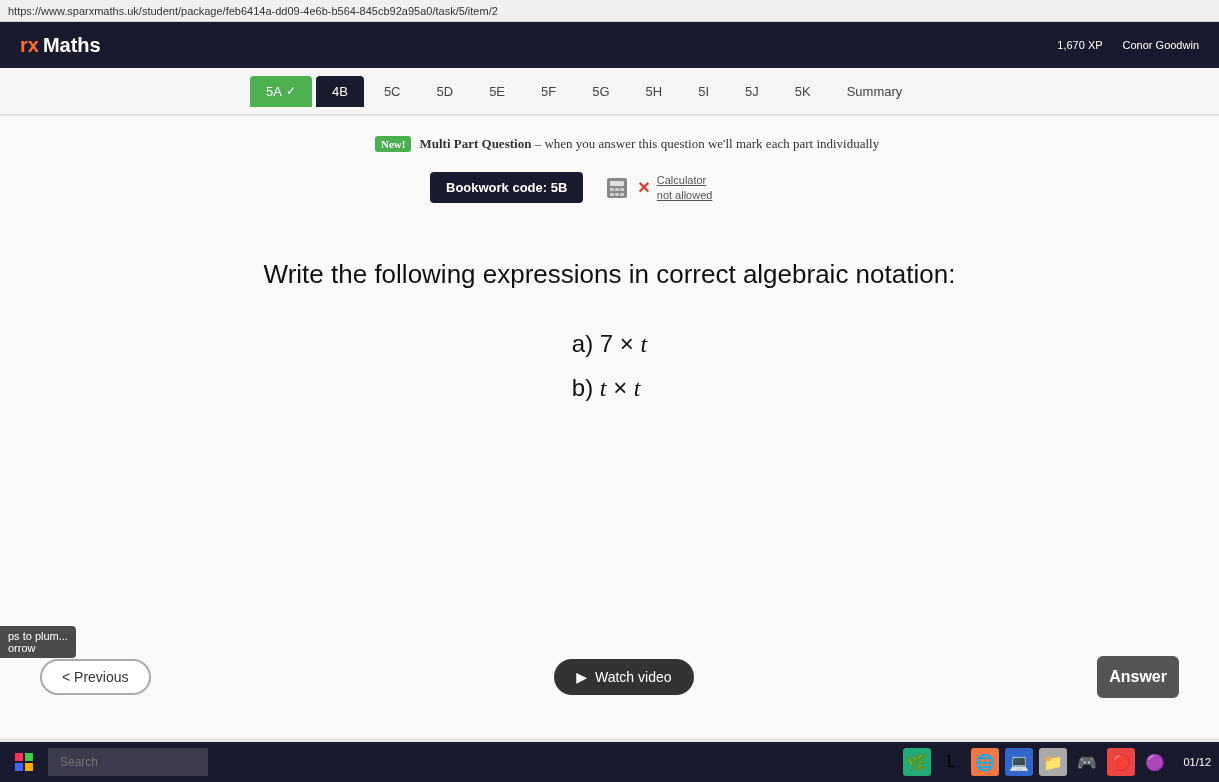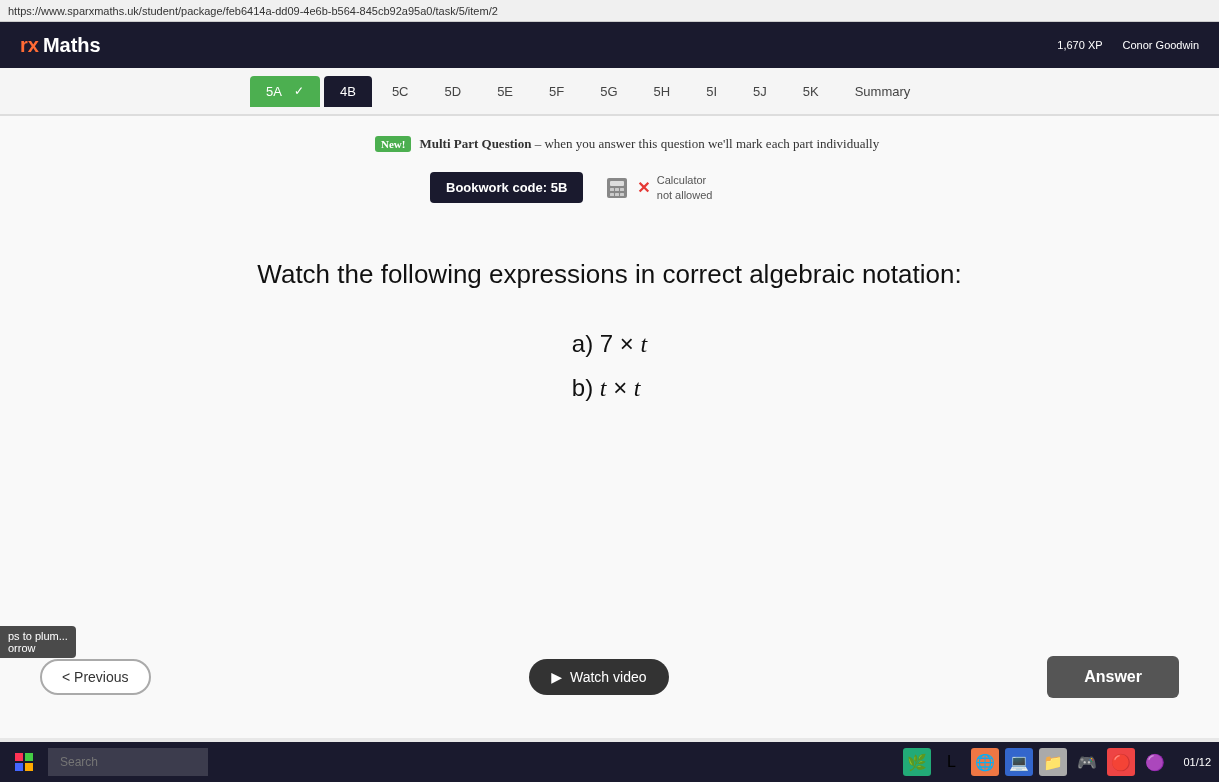--- a/index.html
+++ b/index.html
@@ -66,21 +66,21 @@
     }
     .tab {
       padding: 8px 16px;
       font-size: 13px;
       font-weight: 500;
       color: #444;
       cursor: pointer;
       border-radius: 4px 4px 0 0;
       display: flex;
       align-items: center;
-      gap: 12px;
+      gap: 4px;
     }
     .tab.active {
       background: #1a1a2e;
       color: white;
     }
     .tab.completed {
       background: #4CAF50;
       color: white;
     }
     .check-icon {
@@ -159,20 +159,21 @@
       color: #e53935;
       font-weight: bold;
       font-size: 16px;
     }
     .calc-text {
       display: flex;
       flex-direction: column;
       font-size: 11px;
       color: #555;
       line-height: 1.3;
+      text-decoration: underline;
     }
 
     
     .question-area {
       display: flex;
       flex-direction: column;
       align-items: center;
       justify-content: center;
       padding: 40px 0 20px 0;
     }
@@ -226,21 +227,21 @@
       cursor: pointer;
       display: flex;
       align-items: center;
       gap: 8px;
     }
     .answer-button {
       background: #555;
       color: white;
       border: none;
       border-radius: 6px;
-      padding: 12px 37px;
+      padding: 12px 12px;
       font-size: 16px;
       font-weight: 600;
       cursor: pointer;
     }
 
     
     .taskbar {
       position: absolute;
       bottom: 0;
       left: 0; right: 0;
@@ -386,21 +387,21 @@
       </div>
       <span class="x-mark">✕</span>
       <div class="calc-text">
         <span>Calculator</span>
         <span>not allowed</span>
       </div>
     </div>
   </div>
 
   <div class="question-area">
-    <div class="question-title">Watch the following expressions in correct algebraic notation:</div>
+    <div class="question-title">Write the following expressions in correct algebraic notation:</div>
     <div class="question-parts">
       <div>
         a) 7 × <em class="math-italic">t</em>
       </div>
       <div>
         b) <em class="math-italic">t</em> × <em class="math-italic">t</em>
       </div>
     </div>
   </div>
 

